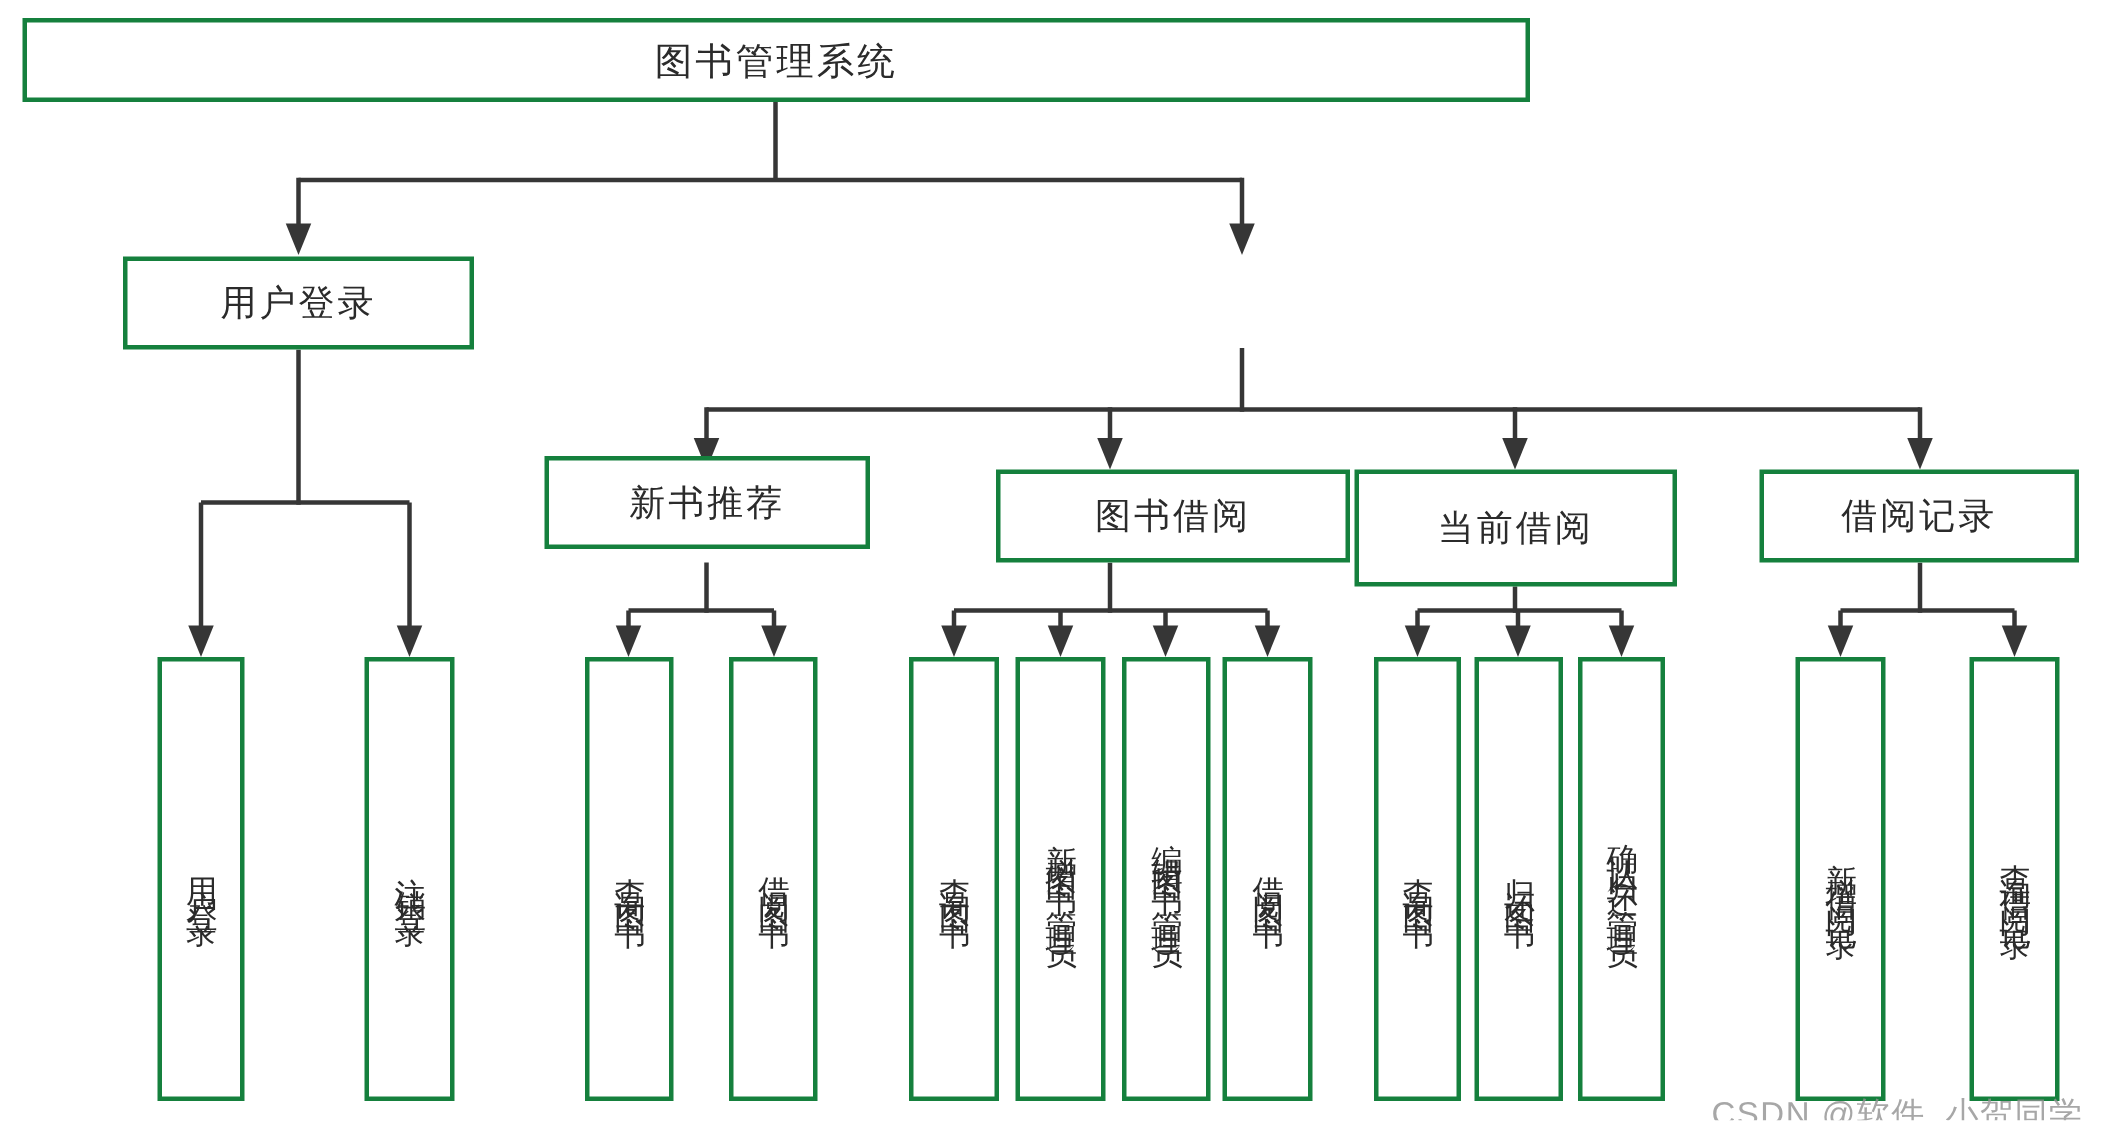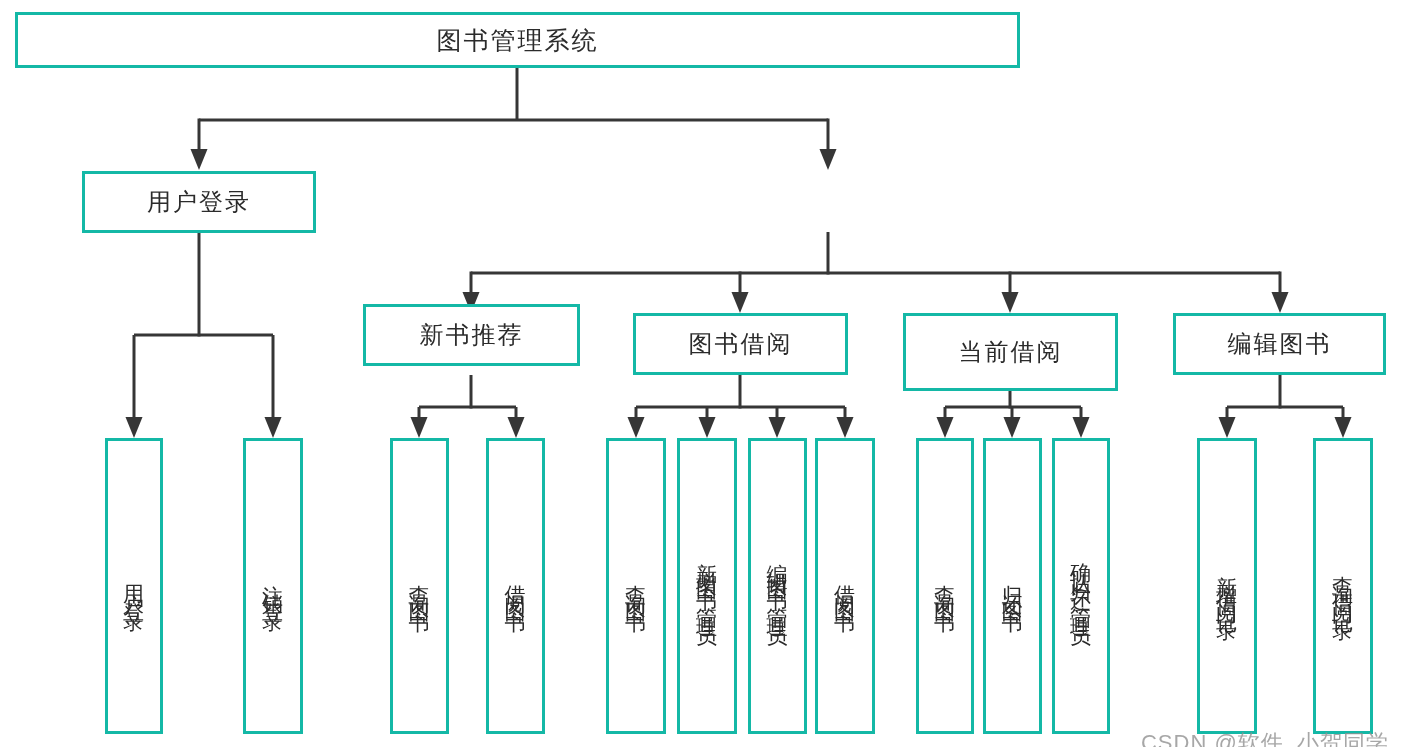--- a/index.html
+++ b/index.html
@@ -12,21 +12,21 @@
     overflow: hidden;
   }
   .connectors {
     position: absolute;
     left: 0; top: 0;
     width: 1405px; height: 747px;
   }
   .node {
     position: absolute;
     background: #ffffff;
-    border: 3px solid #14b8a6;
+    border: 3px solid #15803d;
     box-sizing: border-box;
     display: flex;
     align-items: center;
     justify-content: center;
     color: #2b2b2b;
   }
   .node.h span {
     font-size: 24px;
     letter-spacing: 2px;
     white-space: nowrap;
@@ -127,28 +127,28 @@
     <span>图书管理系统</span>
   </div>
 
   <div class="node h" style="left:82px;top:171px;width:234px;height:62px">
     <span>用户登录</span>
   </div>
 
   <div class="node h" style="left:363px;top:304px;width:217px;height:62px">
     <span>新书推荐</span>
   </div>
-  <div class="node h" style="left:633px;top:313px;width:215px;height:62px">
+  <div class="node h" style="left:664px;top:313px;width:236px;height:62px">
     <span>图书借阅</span>
   </div>
   <div class="node h" style="left:903px;top:313px;width:215px;height:78px">
     <span>当前借阅</span>
   </div>
   <div class="node h" style="left:1173px;top:313px;width:213px;height:62px">
-    <span>编辑图书</span>
+    <span>借阅记录</span>
   </div>
 
   <div class="node v" style="left:105px;top:438px;width:58px;height:296px">
     <span>用户登录</span>
   </div>
   <div class="node v" style="left:243px;top:438px;width:60px;height:296px">
     <span>注销登录</span>
   </div>
   <div class="node v" style="left:390px;top:438px;width:59px;height:296px">
     <span>查询图书</span>

